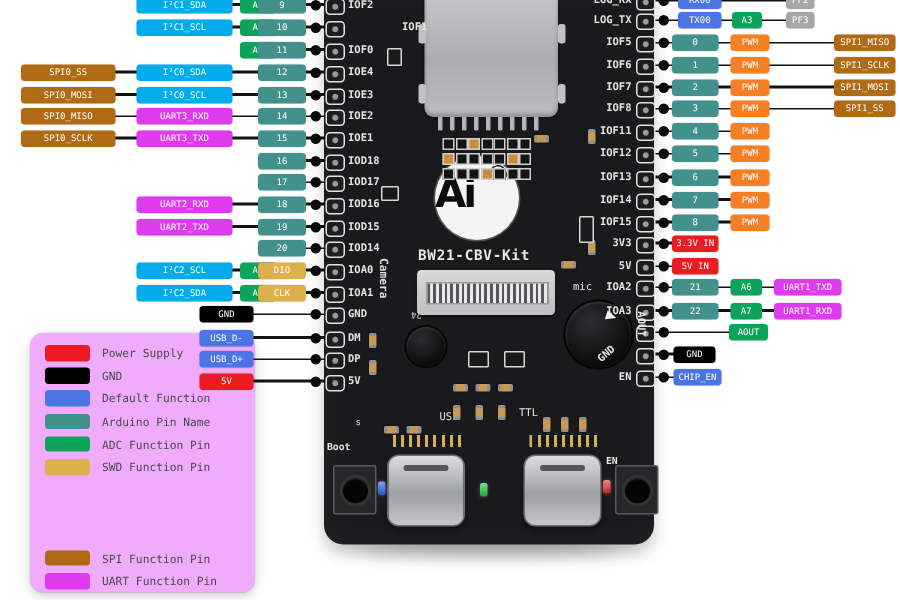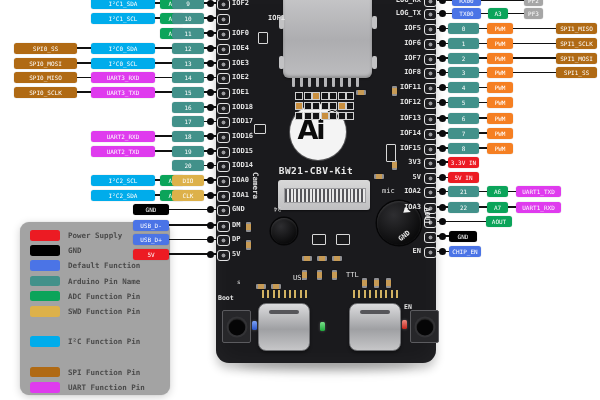--- a/index.html
+++ b/index.html
@@ -23,21 +23,21 @@
          filter:blur(6px);border-radius:50%;}
   #sdslot{position:absolute;left:67px;top:0px;width:89px;height:84px;border-radius:0 0 6px 6px;
           background:linear-gradient(180deg,#c7c7c9,#adadb0 55%,#bdbdbf);
           box-shadow:inset 0 -2px 3px rgba(0,0,0,.25), 0 1px 2px rgba(0,0,0,.4);}
   .sdclip{position:absolute;width:5px;height:13px;background:#c2c2c4;border-radius:2px;}
   .sdpin{position:absolute;top:84px;width:3px;height:9px;background:#b5b5b8;border-radius:0 0 1px 1px;}
   .gridsq{position:absolute;width:6px;height:6px;border:1px solid #cfcfcf;background:#141416;}
   .gridsq.t{background:#c98f3f;}
   #logo{position:absolute;left:74px;top:110px;width:56px;height:56px;border-radius:50%;background:#f4f4f4;
         box-shadow:0 0 0 1px rgba(255,255,255,.25);}
-  #logo .ai{position:absolute;left:0;top:10px;width:41px;text-align:center;color:#0c0c0c;
+  #logo .ai{position:absolute;left:0;top:10px;width:41px;text-align:left;color:#0c0c0c;
         font-size:27px;font-weight:bold;font-family:"DejaVu Sans",sans-serif;letter-spacing:-2px;}
   .wifi-arc{position:absolute;border:1.6px solid #0c0c0c;border-radius:50%;
         border-bottom-color:transparent;border-left-color:transparent;transform:rotate(-10deg);}
   #boardname{position:absolute;left:0;top:171px;width:200px;text-align:center;color:#e9e9e9;
         font-size:9.5px;font-weight:bold;letter-spacing:.5px;}
   #camlabel{position:absolute;left:44px;top:178px;color:#dedede;font-size:7.5px;font-weight:bold;
         transform:rotate(90deg);transform-origin:left top;}
   #camconn{position:absolute;left:62px;top:186px;width:92px;height:30px;border-radius:3px;
         background:linear-gradient(180deg,#d8d8d8,#bfbfc1);box-shadow:0 1px 2px rgba(0,0,0,.5);}
   #camteeth{position:absolute;left:6px;top:8px;width:80px;height:13px;background:
@@ -54,22 +54,22 @@
   .usbc .lip{position:absolute;left:10px;top:6px;width:30px;height:4px;border-radius:2px;background:#56565a;}
   .pinsstrip{position:absolute;top:296px;height:8px;background:
         repeating-linear-gradient(90deg,#d2b262 0 2px,#1a1a1d 2px 5.4px);}
   .btn{position:absolute;width:27px;height:31px;background:#27272a;border:1px solid #5b5b5f;border-radius:2px;}
   .btn .cap{position:absolute;left:50%;top:50%;width:17px;height:17px;border-radius:50%;background:#050506;
         transform:translate(-50%,-50%);box-shadow:0 0 0 2px #333336, inset 0 1px 1px rgba(255,255,255,.15);}
   .led{position:absolute;width:5px;height:9px;border-radius:1.5px;box-shadow:0 0 3px rgba(255,255,255,.25);}
   .arrow{position:absolute;width:0;height:0;border-left:7px solid #f2f2f2;border-top:3.5px solid transparent;
         border-bottom:3.5px solid transparent;transform:rotate(18deg);}
   
-  #legend{position:absolute;left:20px;top:222px;width:150px;height:173px;background:#a3a3a3;border-radius:9px;
-        box-shadow:0 2px 8px rgba(0,0,0,.18), 0 0 1px rgba(0,0,0,.2);font-weight:bold;}
+  #legend{position:absolute;left:20px;top:222px;width:150px;height:173px;background:#f0abfc;border-radius:9px;
+        box-shadow:0 2px 8px rgba(0,0,0,.18), 0 0 1px rgba(0,0,0,.2);}
   .leg-row{position:absolute;left:10px;width:130px;height:11px;}
   .leg-sw{position:absolute;left:0;top:0;width:30px;height:10.5px;border-radius:2.5px;}
   .leg-tx{position:absolute;left:38px;top:1px;font-size:7.5px;color:#4a4a4a;white-space:nowrap;}
 </style>
 </head>
 <body>
 
 <div id="canvas">
 
   <div id="board-shadow"></div>
@@ -194,24 +194,20 @@
         <div class="leg-sw" style="background: rgb(75, 116, 230);"></div>
         <div class="leg-tx">Default Function</div>
       </div>
       <div class="leg-row" style="top: 68.8px;">
         <div class="leg-sw" style="background: rgb(11, 164, 90);"></div>
         <div class="leg-tx">ADC Function Pin</div>
       </div>
       <div class="leg-row" style="top: 84px;">
         <div class="leg-sw" style="background: rgb(221, 177, 74);"></div>
         <div class="leg-tx">SWD Function Pin</div>
-      </div>
-      <div class="leg-row" style="top: 114.4px;">
-        <div class="leg-sw" style="background: rgb(0, 172, 235);"></div>
-        <div class="leg-tx">I²C Function Pin</div>
       </div>
       <div class="leg-row" style="top: 144.8px;">
         <div class="leg-sw" style="background: rgb(176, 106, 20);"></div>
         <div class="leg-tx">SPI Function Pin</div>
       </div>
       <div class="leg-row" style="top: 160px;">
         <div class="leg-sw" style="background: rgb(223, 59, 238);"></div>
         <div class="leg-tx">UART Function Pin</div>
       </div>
     </div>

